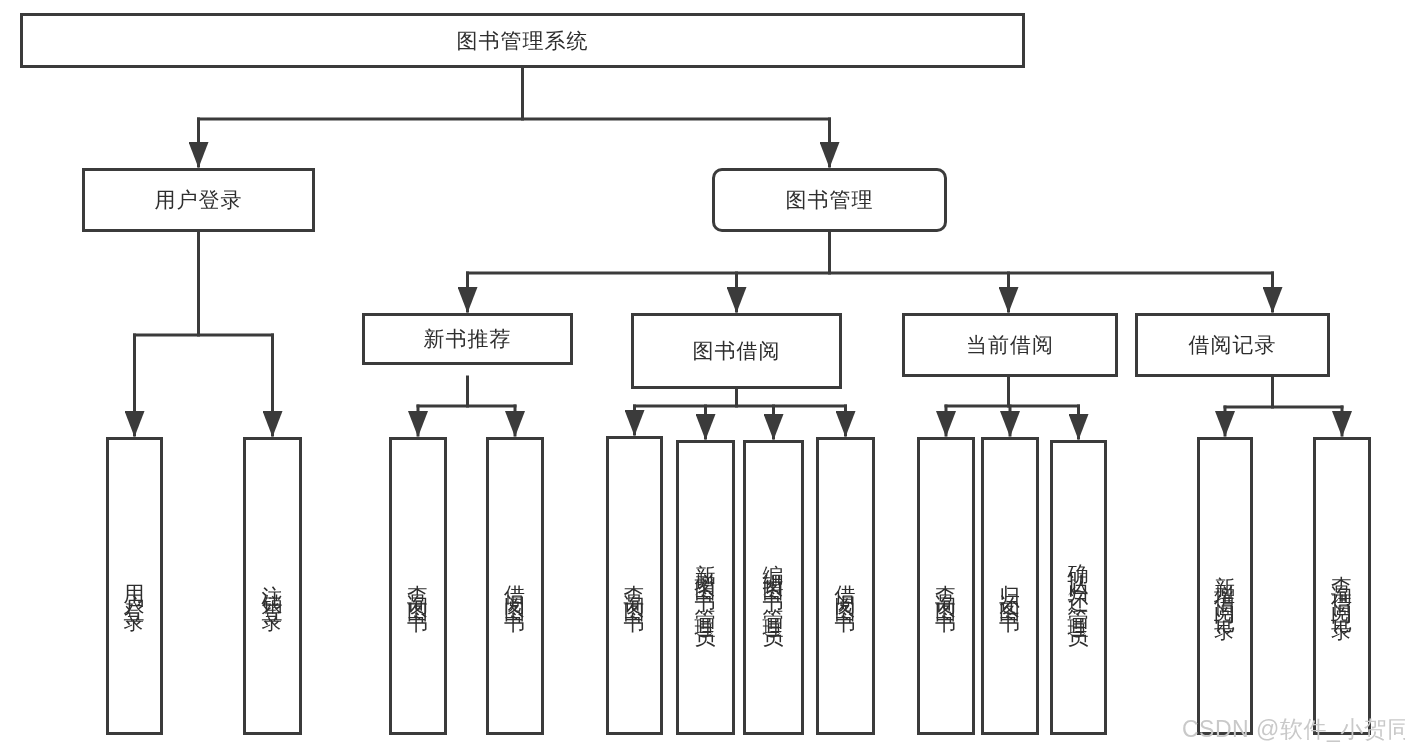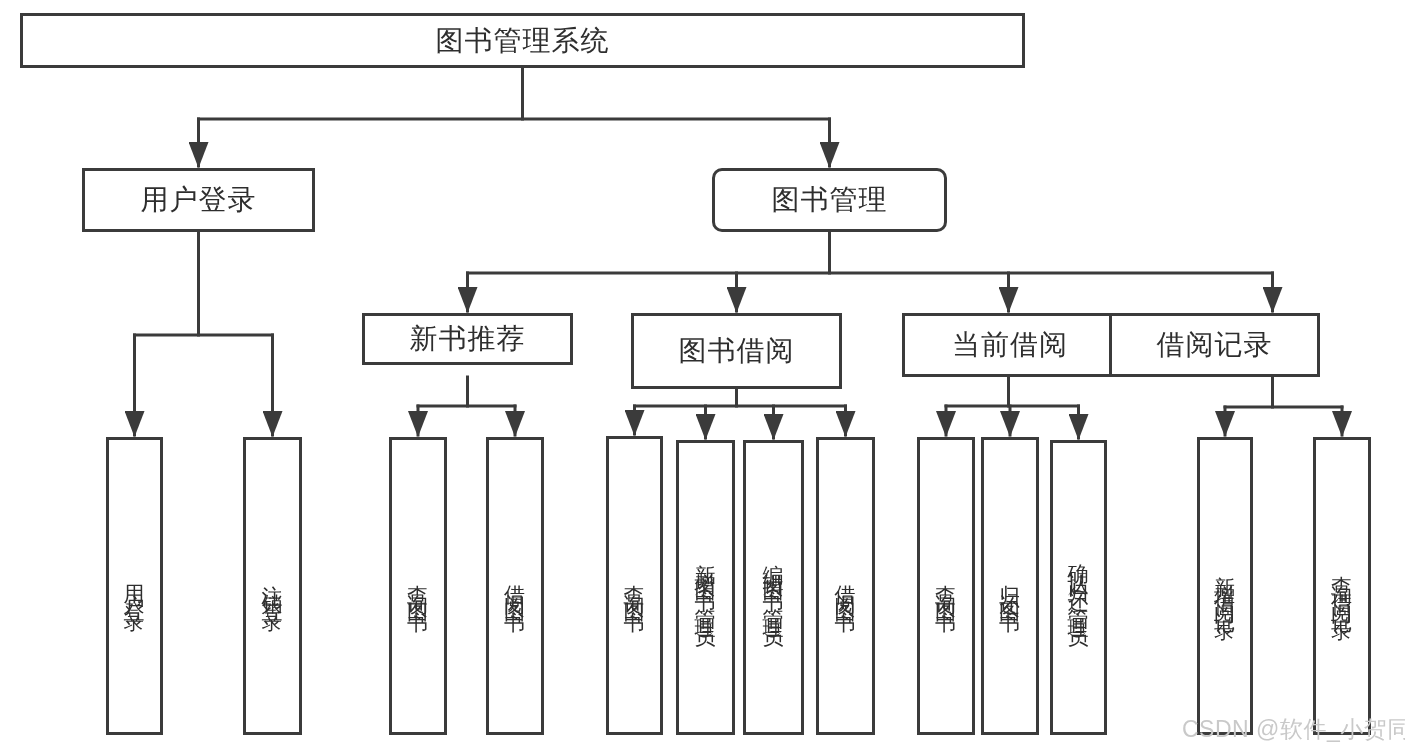--- a/index.html
+++ b/index.html
@@ -24,21 +24,21 @@
     position: absolute;
     box-sizing: border-box;
     background: var(--bg, #ffffff);
     border: 3px solid var(--line, #383838);
     display: flex;
     align-items: center;
     justify-content: center;
     color: var(--text, #2e2e2e);
   }
   .node .label {
-    font-size: 28px;
+    font-size: 21px;
     letter-spacing: 1px;
     white-space: nowrap;
     text-align: center;
   }
   .node.vertical .label {
     writing-mode: vertical-rl;
     text-orientation: mixed;
     letter-spacing: 9px;
     line-height: 1;
     font-size: 21px;
@@ -118,21 +118,21 @@
       </div>
       <div class="node horizontal" style="left: 362px; top: 313px; width: 211px; height: 52px;">
         <span class="label">新书推荐</span>
       </div>
       <div class="node horizontal" style="left: 631px; top: 313px; width: 211px; height: 76px;">
         <span class="label">图书借阅</span>
       </div>
       <div class="node horizontal" style="left: 902px; top: 313px; width: 216px; height: 64px; justify-content: center;">
         <span class="label">当前借阅</span>
       </div>
-      <div class="node horizontal" style="left: 1109px; top: 313px; width: 211px; height: 64px;">
+      <div class="node horizontal" style="left: 1135px; top: 313px; width: 195px; height: 64px;">
         <span class="label">借阅记录</span>
       </div>
       <div class="node vertical" style="left: 389px; top: 437px; width: 58px; height: 298px;">
         <span class="label">查询图书</span>
       </div>
       <div class="node vertical" style="left: 486px; top: 437px; width: 58px; height: 298px;">
         <span class="label">借阅图书</span>
       </div>
       <div class="node vertical" style="left: 606px; top: 436px; width: 57px; height: 299px;">
         <span class="label">查询图书</span>

